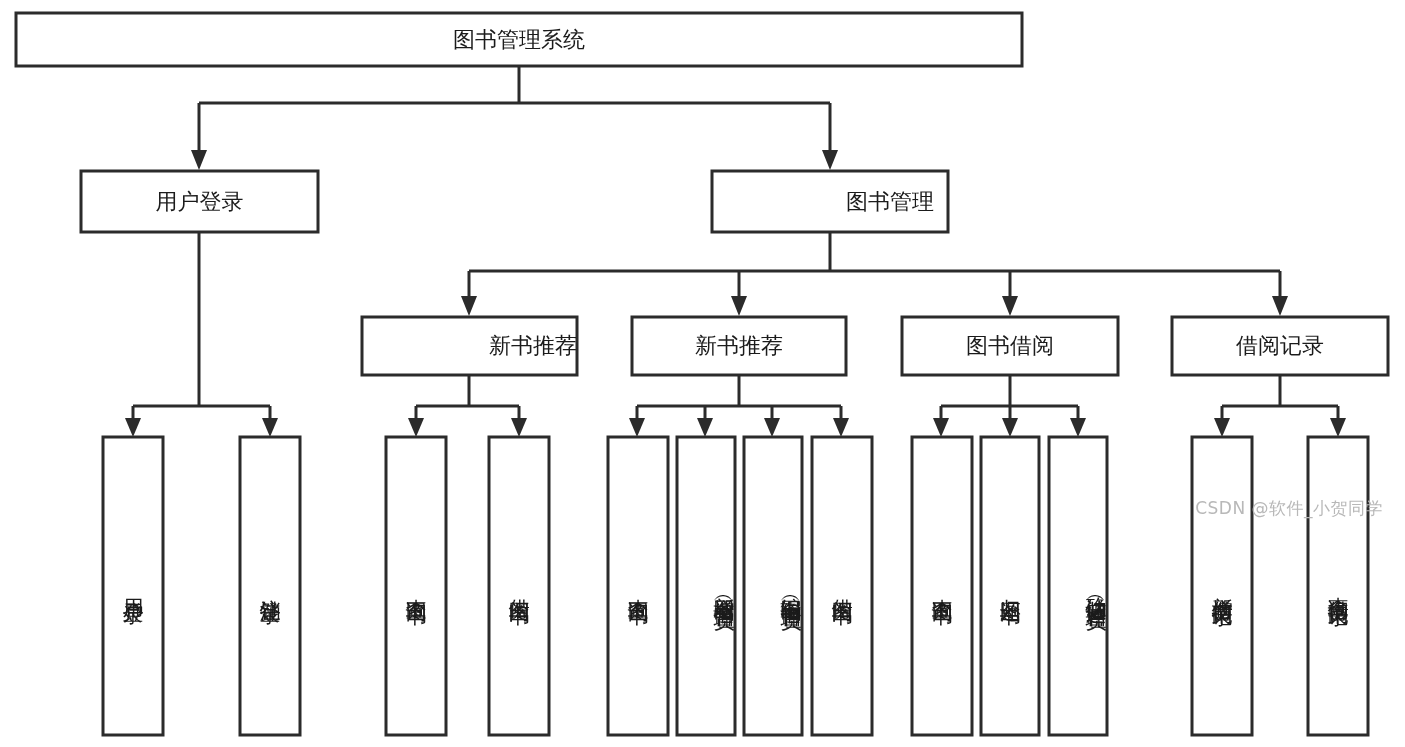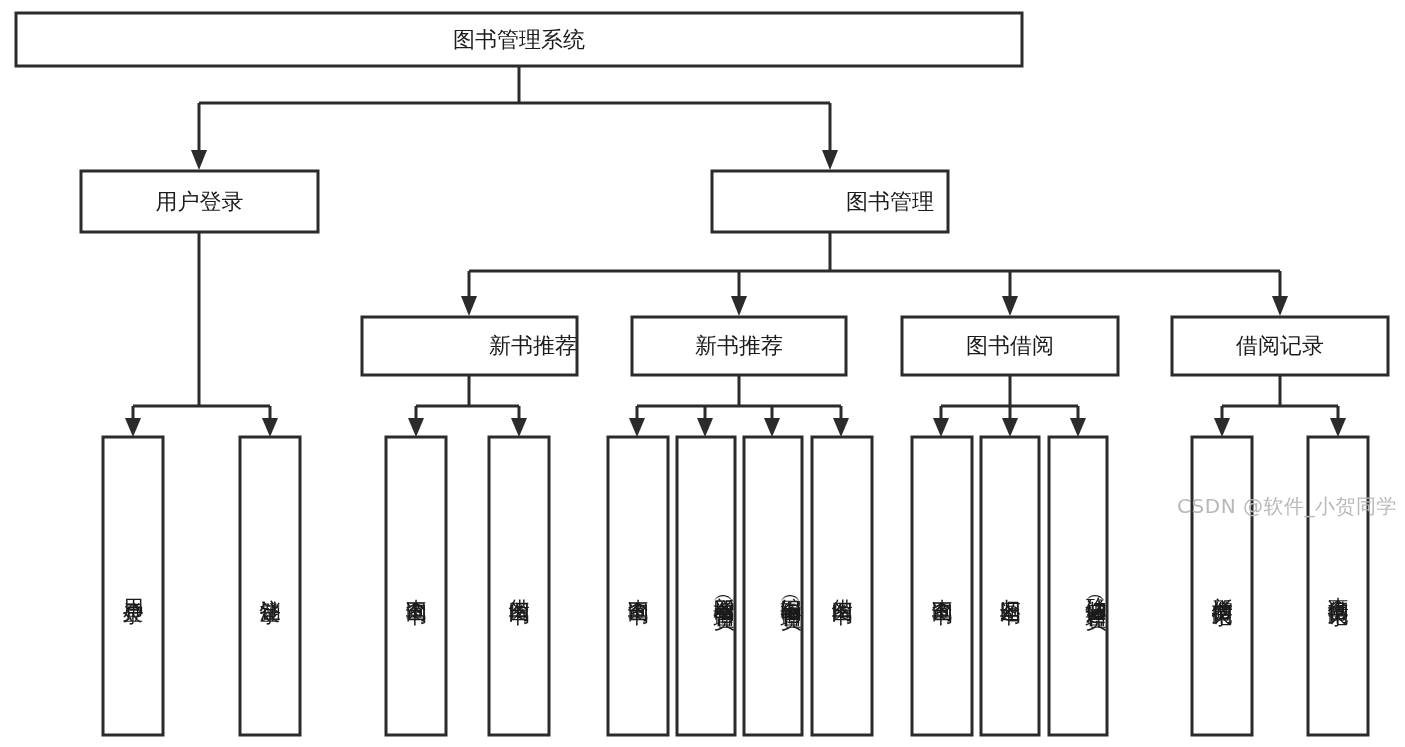--- a/index.html
+++ b/index.html
@@ -63,24 +63,24 @@
     align-items: center;
     justify-content: center;
     font-family: "DejaVu Sans", "Liberation Sans", sans-serif;
     font-size: 22px;
     color: #1b1b1b;
     white-space: nowrap;
     pointer-events: none;
   }
   #watermark {
     position: absolute;
-    right: 8px;
+    right: 22px;
     bottom: 8px;
     font-family: "DejaVu Sans", "Liberation Sans", sans-serif;
-    font-size: 20px;
+    font-size: 17px;
     color: #b8b8b8;
     white-space: nowrap;
     letter-spacing: 0.5px;
   }
 </style>
 </head>
 <body>
 
 <div id="diagram-root">
 

